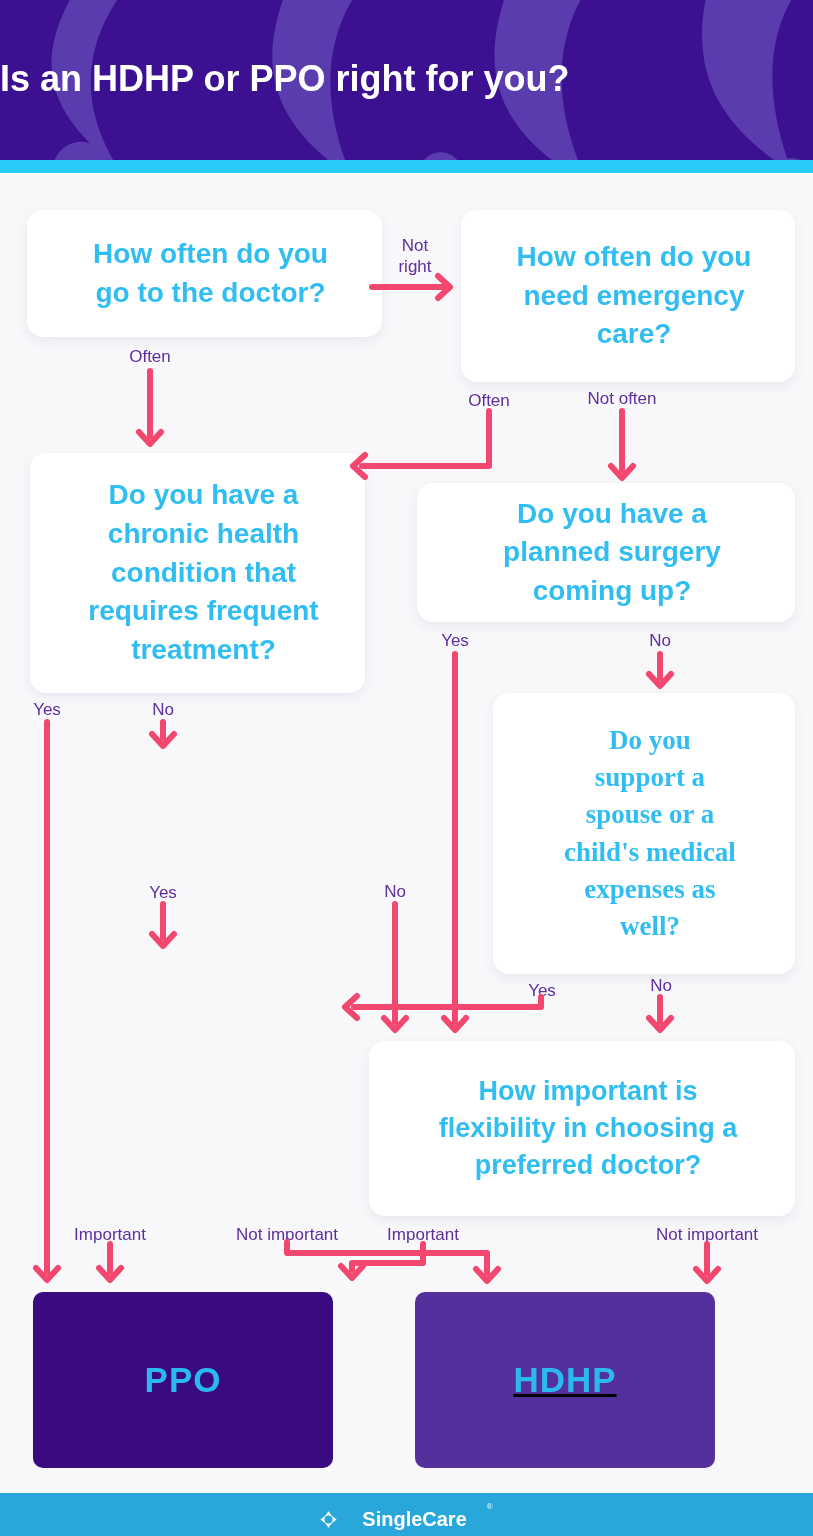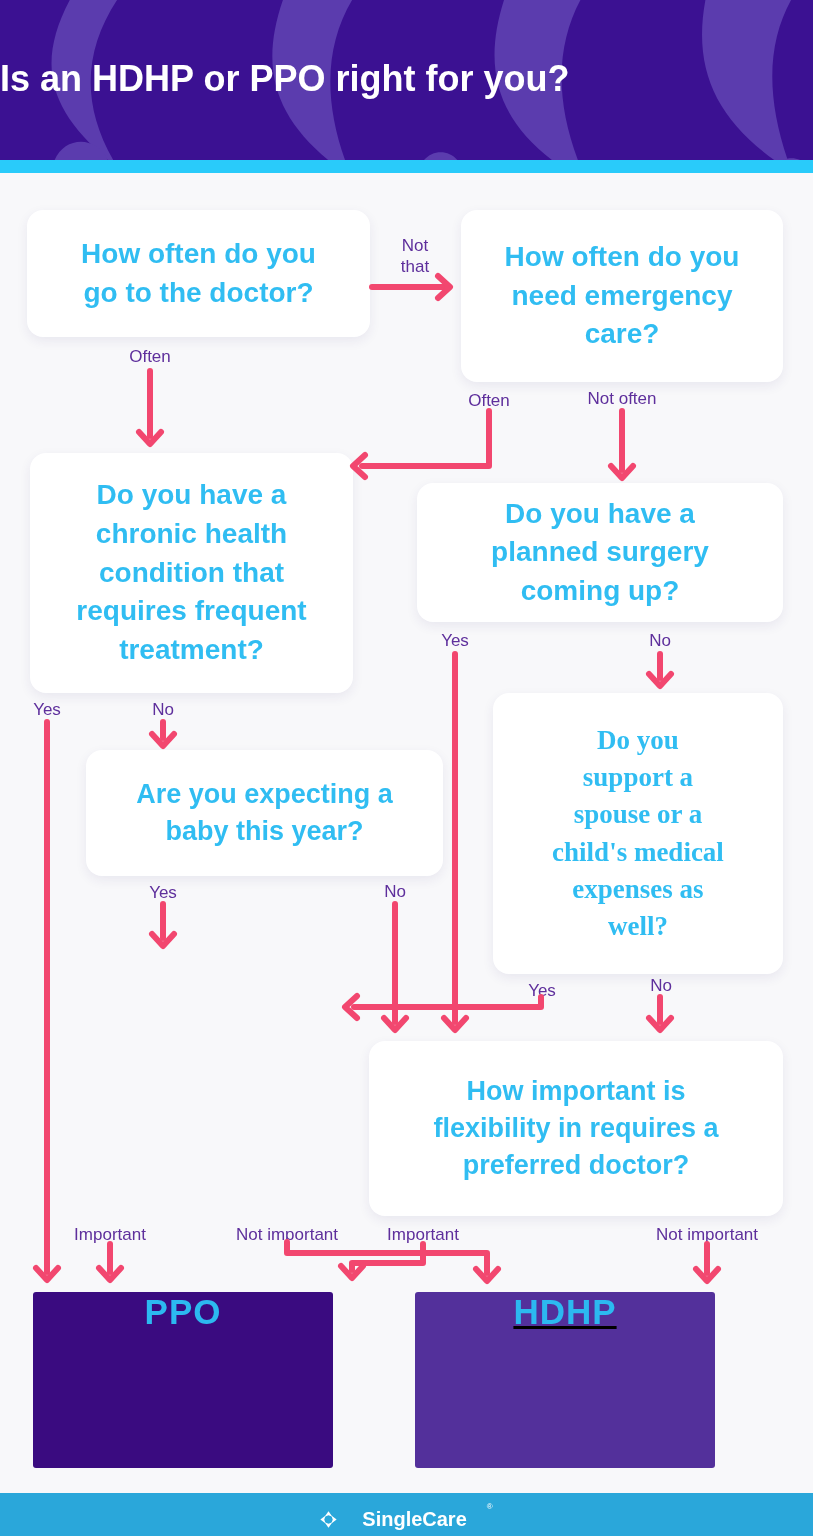--- a/index.html
+++ b/index.html
@@ -19,21 +19,21 @@
   .page-title{position:absolute;left:0;top:58px;width:813px;margin:0;text-align:left;
     color:var(--title-text);font-size:36px;font-weight:bold;letter-spacing:0px;}
   .stripe{position:absolute;left:0;top:160px;width:813px;height:13px;background:var(--accent-stripe);}
 
   
   .flow{position:absolute;left:0;top:0;width:813px;height:1536px;}
   .arrows{position:absolute;left:0;top:0;z-index:4;pointer-events:none;}
   .arrows path{stroke:var(--arrow);stroke-width:6;fill:none;stroke-linecap:round;stroke-linejoin:round;}
 
   .qbox{position:absolute;background:var(--box-bg);border-radius:16px;z-index:2;
-    box-shadow:0 4px 12px rgba(46,36,110,0.08);display:flex;align-items:center;justify-content:center;}
+    box-shadow:0 4px 12px rgba(46,36,110,0.08);display:flex;align-items:center;justify-content:center;padding-left:12px;}
   .qbox span{color:var(--question-text);font-weight:bold;text-align:center;white-space:pre-line;line-height:1.38;}
 
   .q1{left:27px;top:210px;width:343px;height:127px;}  .q1 span{font-size:28px;}
   .q2{left:461px;top:210px;width:322px;height:172px;} .q2 span{font-size:28px;}
   .q3{left:30px;top:453px;width:323px;height:240px;}  .q3 span{font-size:28px;}
   .q4{left:417px;top:483px;width:366px;height:139px;} .q4 span{font-size:28px;}
   .q5{left:86px;top:750px;width:357px;height:126px;}  .q5 span{font-size:27px;}
   .q6{left:493px;top:693px;width:290px;height:281px;font-family:Liberation Serif, serif;} .q6 span{font-size:27px;}
   .q7{left:65px;top:954px;width:271px;height:261px;}  .q7 span{font-size:27px;}
   .q8{left:369px;top:1041px;width:414px;height:175px;}.q8 span{font-size:27px;}
@@ -50,22 +50,22 @@
   .lab-7{left:660px;top:630px;}
   .lab-8{left:163px;top:882px;}
   .lab-9{left:395px;top:881px;}
   .lab-10{left:542px;top:980px;}
   .lab-11{left:661px;top:975px;}
   .lab-12{left:110px;top:1224px;}
   .lab-13{left:287px;top:1224px;}
   .lab-14{left:423px;top:1224px;}
   .lab-15{left:707px;top:1224px;}
 
-  .result{position:absolute;top:1292px;width:300px;height:176px;border-radius:3px;z-index:2;
-    display:flex;align-items:flex-start;justify-content:center;}
+  .result{position:absolute;top:1292px;width:300px;height:176px;border-radius:10px;z-index:2;
+    display:flex;align-items:center;justify-content:center;}
   .result span{color:var(--result-text);font-weight:bold;font-size:35px;letter-spacing:1px;}
   .result-ppo{left:33px;background:var(--ppo-bg);}
   .result-hdhp{left:415px;background:var(--hdhp-bg);text-decoration:underline;}
 
   .footer{position:absolute;left:0;top:1493px;width:813px;height:53px;background:var(--footer-bg);
     display:flex;align-items:center;justify-content:center;gap:25px;}
   .footer .brand{color:#fff;font-weight:bold;font-size:20px;}
   .footer .reg{color:#fff;font-size:8px;align-self:flex-start;margin-top:9px;margin-left:-5px;}
   .logo-icon svg{display:block;}
 </style>
@@ -104,41 +104,37 @@
 chronic health
 condition that
 requires frequent
 treatment?</span>
       </div>
     <div class="qbox q4">
         <span>Do you have a
 planned surgery
 coming up?</span>
       </div>
-    <div class="qbox q5">
-        <span>Are you expecting a
-baby this year?</span>
-      </div>
     <div class="qbox q6">
         <span>Do you
 support a
 spouse or a
 child's medical
 expenses as
 well?</span>
       </div>
     <div class="qbox q8">
         <span>How important is
-flexibility in requires a
+flexibility in choosing a
 preferred doctor?</span>
       </div>
 
     <div class="lab lab-0">Often</div>
     <div class="lab lab-1">Not
-that</div>
+right</div>
     <div class="lab lab-2">Often</div>
     <div class="lab lab-3">Not often</div>
     <div class="lab lab-4">Yes</div>
     <div class="lab lab-5">No</div>
     <div class="lab lab-6">Yes</div>
     <div class="lab lab-7">No</div>
     <div class="lab lab-8">Yes</div>
     <div class="lab lab-9">No</div>
     <div class="lab lab-10">Yes</div>
     <div class="lab lab-11">No</div>

